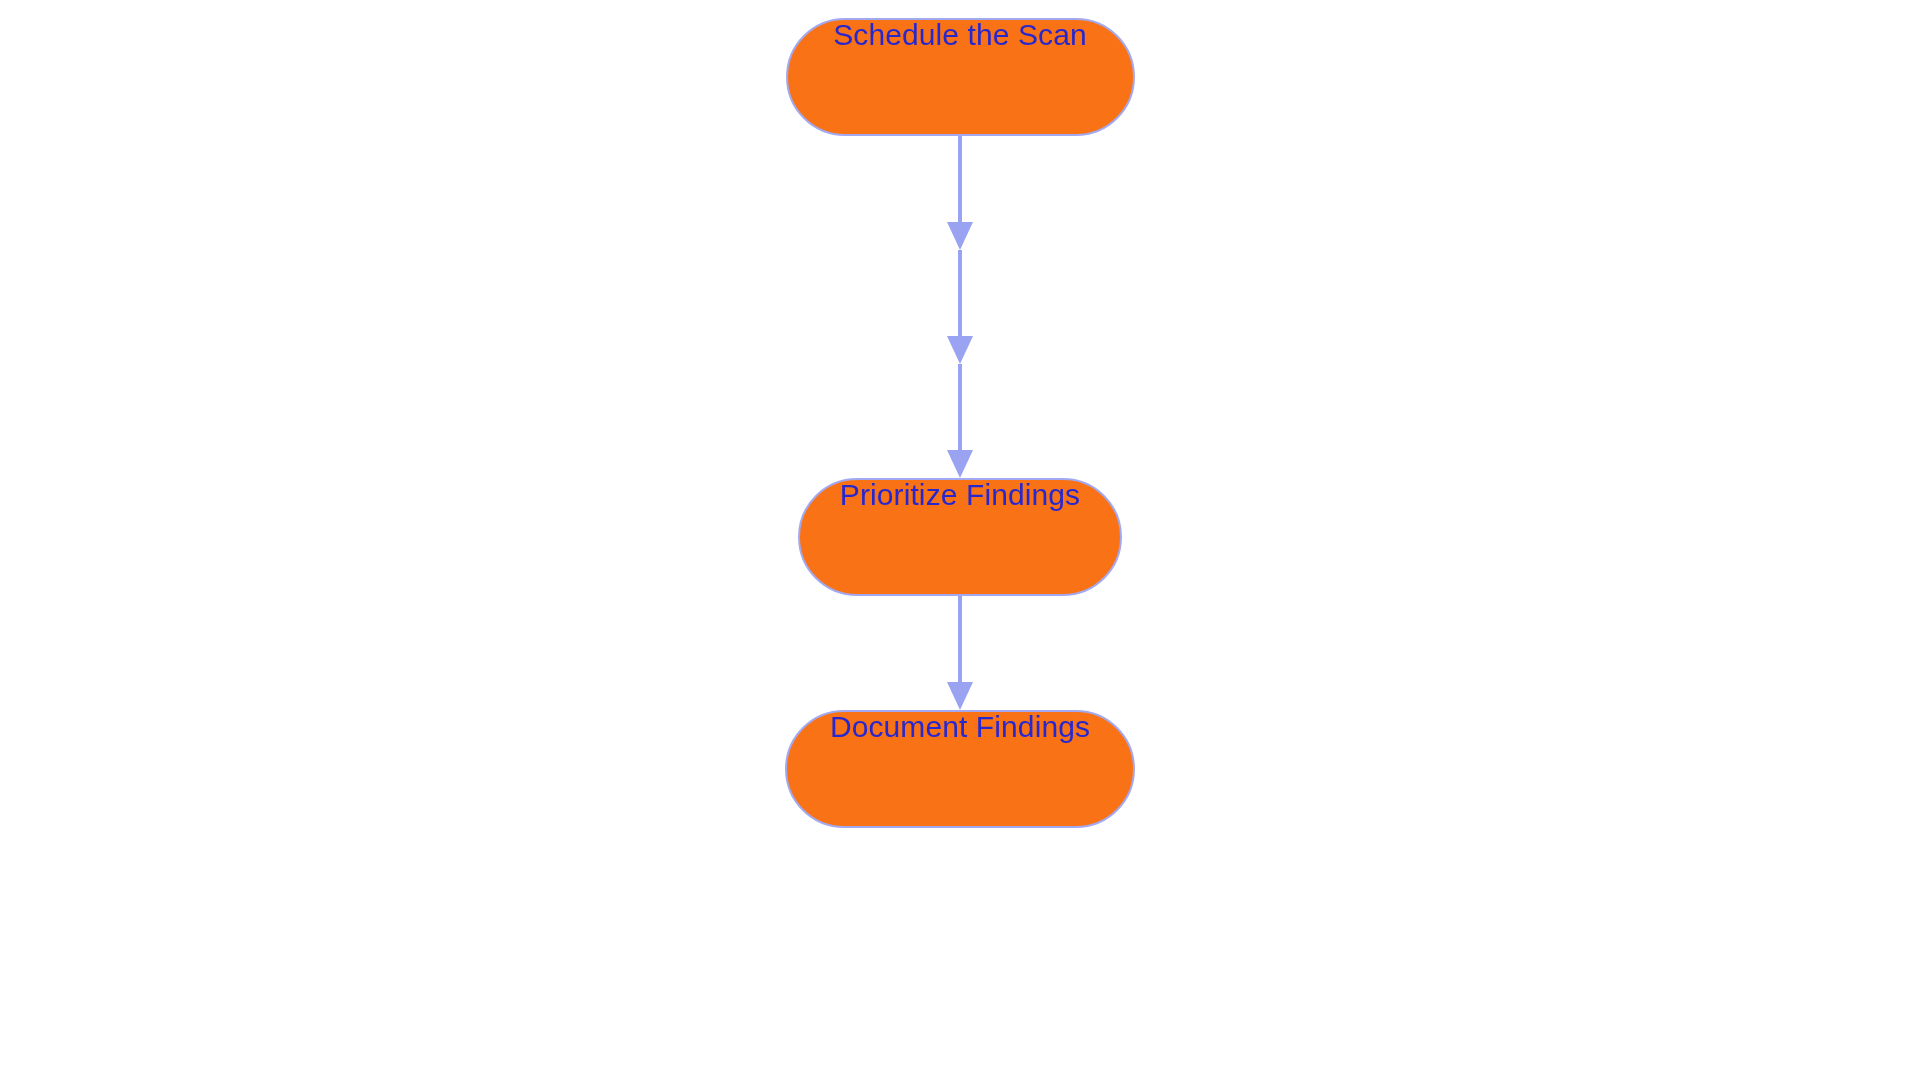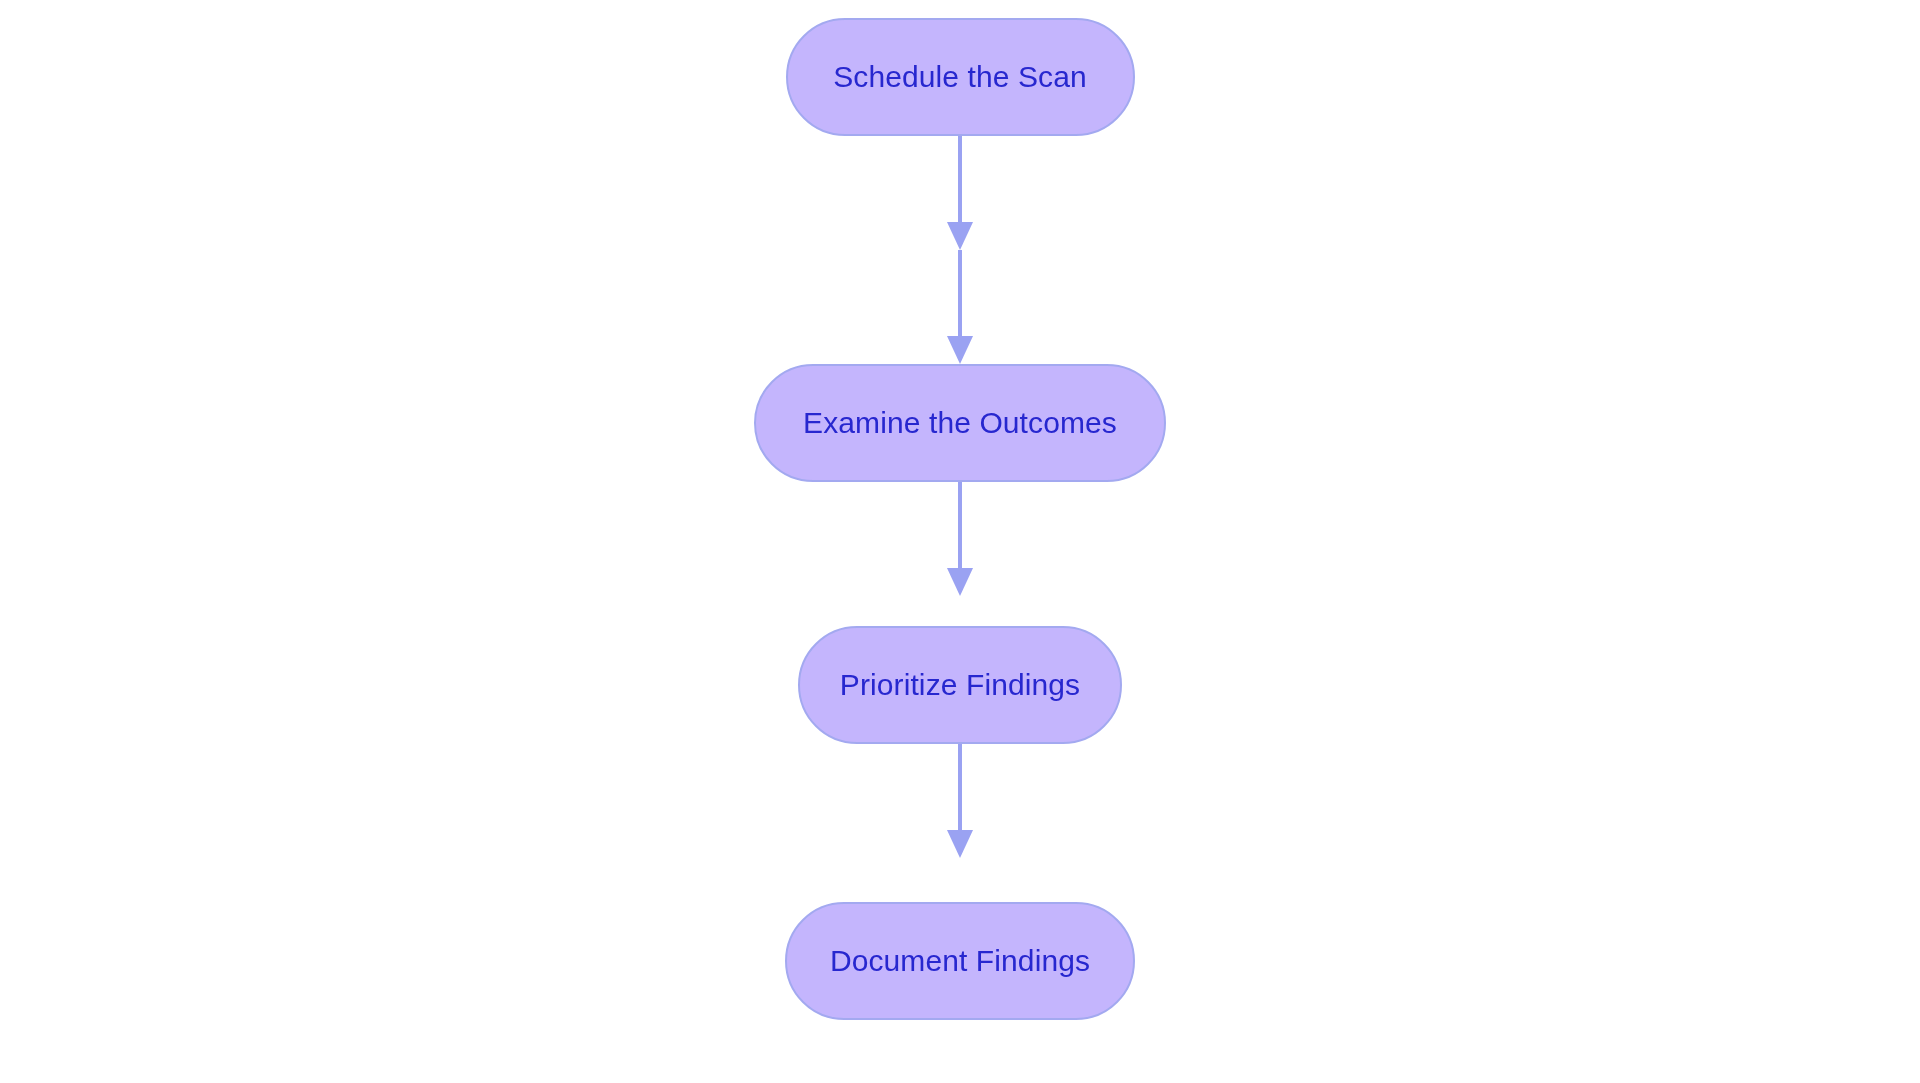--- a/index.html
+++ b/index.html
@@ -31,43 +31,42 @@
     display: flex;
     flex-direction: column;
     align-items: center;
   }
 
   
   .node {
     box-sizing: border-box;
     height: 118px;
     border-radius: 59px;
-    background: #c4b5fd;
+    background: #f97316;
     border: 2px solid #a3a9f0;
     display: flex;
-    align-items: center;
     justify-content: center;
     flex: 0 0 auto;
   }
 
   .node-label {
     color: #2727cf;
     font-size: 30px;
     font-weight: 400;
     line-height: 1;
     letter-spacing: 0.1px;
     white-space: nowrap;
     user-select: none;
   }
 
   .node-w-349 { width: 349px; }
   .node-w-274 { width: 274px; }
   .node-w-412 { width: 412px; }
-  .node-w-324 { width: 324px; margin-top: 30px; }
-  .node-w-350 { width: 350px; margin-top: 44px; }
+  .node-w-324 { width: 324px; }
+  .node-w-350 { width: 350px; }
 
   
   .connector {
     flex: 0 0 auto;
     width: 30px;
     height: 114px;
     display: flex;
     flex-direction: column;
     align-items: center;
     justify-content: flex-start;
@@ -104,23 +103,20 @@
       <div class="connector-line"></div>
       <div class="connector-arrowhead"></div>
     </div>
 
 
     <div class="connector">
       <div class="connector-line"></div>
       <div class="connector-arrowhead"></div>
     </div>
 
-    <div class="node node-w-412">
-      <span class="node-label">Examine the Outcomes</span>
-    </div>
 
     <div class="connector">
       <div class="connector-line"></div>
       <div class="connector-arrowhead"></div>
     </div>
 
     <div class="node node-w-324">
       <span class="node-label">Prioritize Findings</span>
     </div>
 

